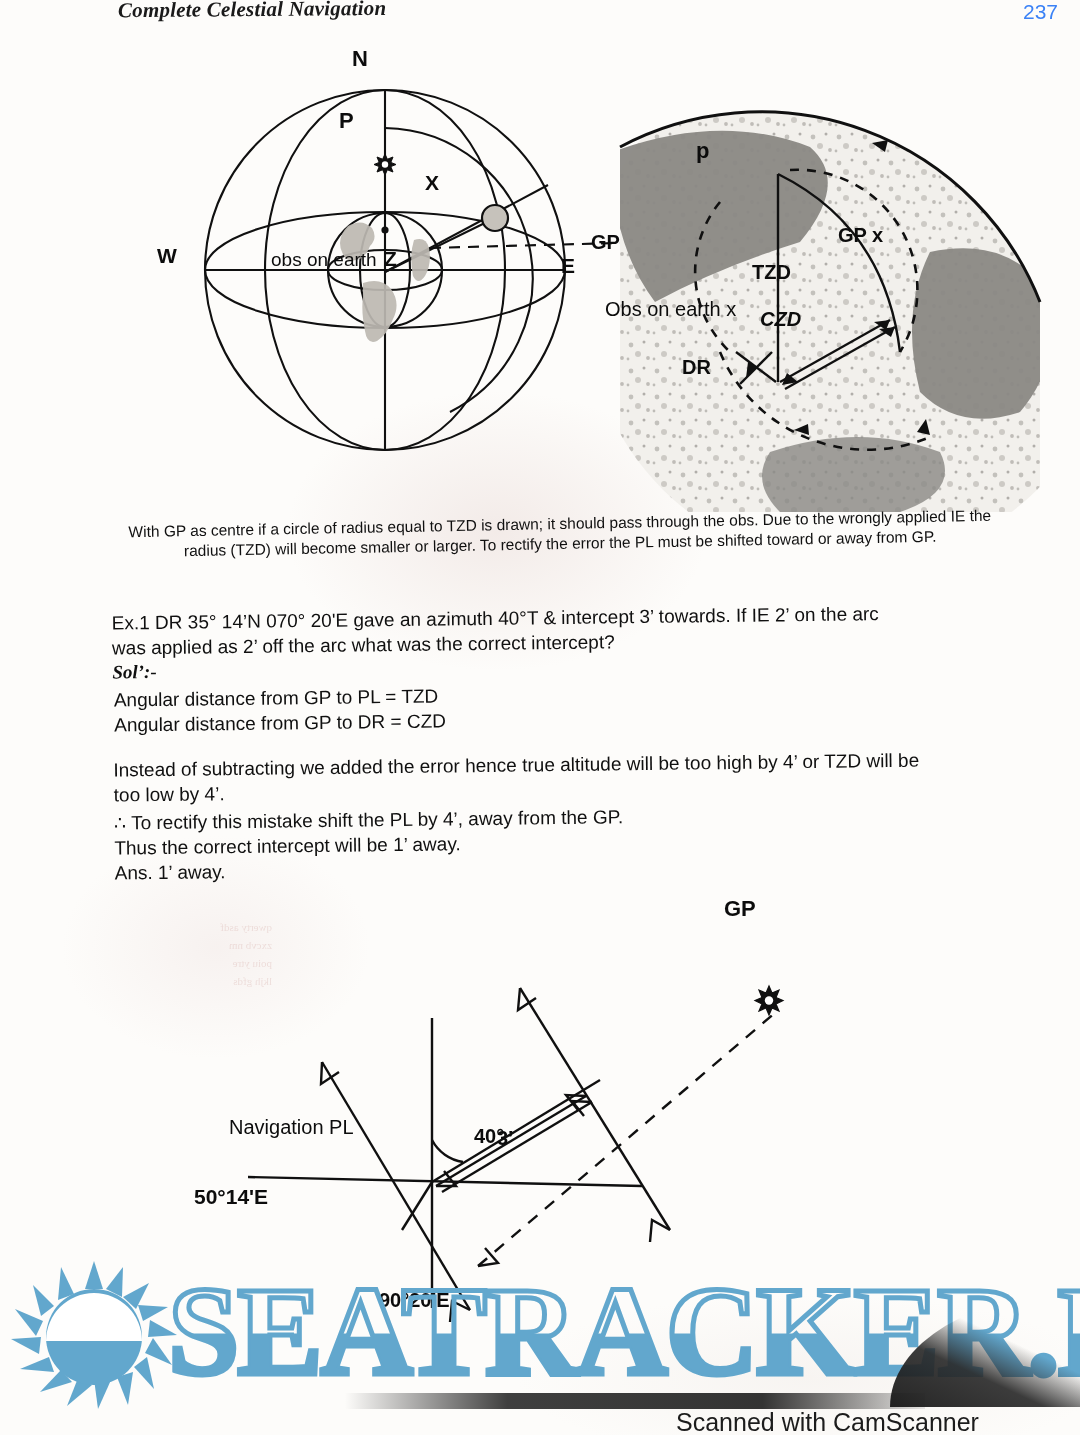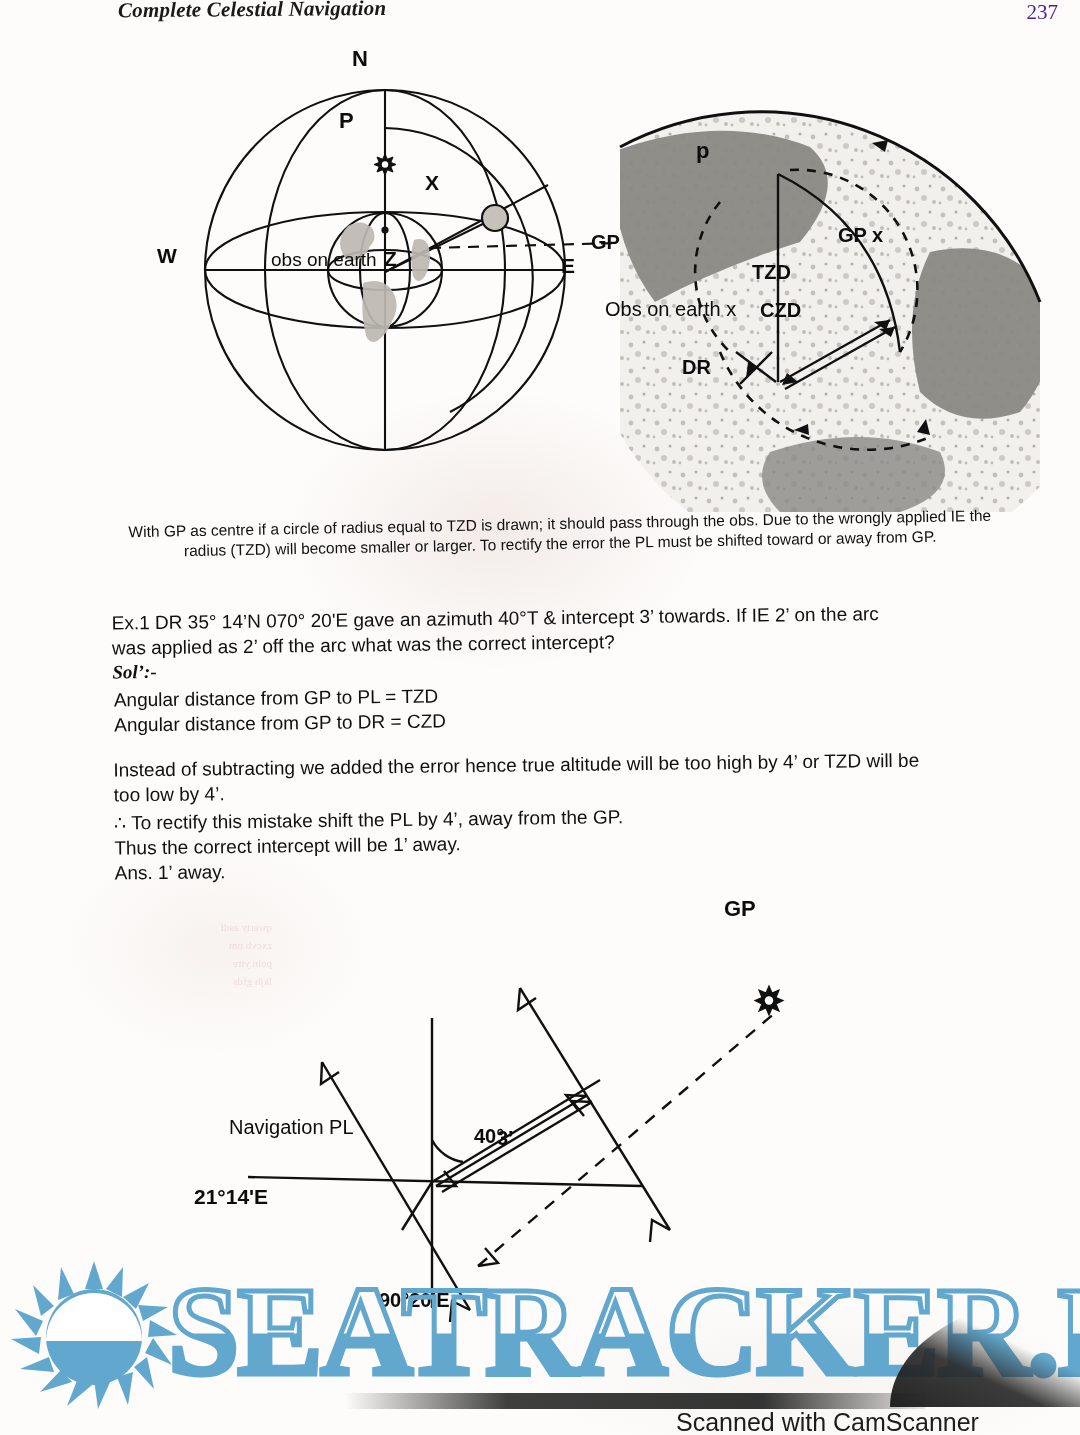--- a/index.html
+++ b/index.html
@@ -46,23 +46,23 @@
     font-style: italic;
     font-size: 21px;
     font-weight: 600;
     letter-spacing: .2px;
     color: #1a1a1a;
     transform: rotate(-0.5deg);
   }
   .hdr-page {
     position: absolute;
     right: 22px; top: 0px;
-    font-family: Liberation Serif, serif;
+    font-family: Liberation Sans, sans-serif;
     font-size: 21px;
-    color: #4c1d95;
+    color: #3b82f6;
   }
   
   .lbl {
     position: absolute;
     font-family: "Liberation Sans", sans-serif;
     font-weight: 700;
     color: #0c0c0c;
     white-space: nowrap;
     line-height: 1;
   }
@@ -252,21 +252,21 @@
       <path d="M288 88 l-16 3 l13 9 z"></path>
       <path d="M148 310 l-2 16 l11 -11 z"></path>
       <path d="M330 383 l-4 -16 l-9 13 z"></path>
       <path d="M208 372 l-14 6 l15 5 z"></path>
     </g>
   </svg>
 
   <div class="lbl" style="left:696px; top:140px; font-size:22px;">p</div>
   <div class="lbl" style="left:838px; top:225px; font-size:20px;">GP  x</div>
   <div class="lbl" style="left:752px; top:262px; font-size:20px;text-align:center;">TZD</div>
-  <div class="lbl" style="left:760px; top:300px; font-size:20px;">CZD</div>
+  <div class="lbl" style="left:760px; top:309px; font-size:20px;font-style:italic;">CZD</div>
   <div class="lbl" style="left:605px; top:299px; font-size:20px; font-weight:400;">Obs on earth x</div>
   <div class="lbl" style="left:682px; top:341px; font-size:20px;margin-top:16px;">DR</div>
 
   <div class="para caption" style="left:110px; top:514px; width:900px;">
     <span>With GP as centre if a circle of radius equal to TZD is drawn; it should pass through the obs. Due to the wrongly</span>
     <span>applied IE the radius (TZD) will become smaller or larger. To rectify the error the PL must be shifted toward or away</span>
     <span>from GP.</span>
   </div>
 
   <div class="para body-txt" style="left:112px; top:606px; width:900px; transform:rotate(-0.7deg);">
@@ -322,21 +322,21 @@
       <path d="M298 376 l20 -3 l-13 -15"></path>
     </g>
 
     <g transform="translate(578,96)">
       <path d="M11 0 L14 7 L21 4 L18 11.5 L25 14.5 L18 18 L21 25 L14 22 L11 29 L8 22 L1 25 L4 18 L-3 14.5 L4 11.5 L1 4 L8 7 Z" fill="#101010" stroke="#101010" stroke-width="1.2"></path>
       <circle cx="11" cy="14.5" r="4.2" fill="#ffffff"></circle>
     </g>
   </svg>
 
   <div class="lbl" style="left:229px; top:1117px; font-size:20px; font-weight:400;">Navigation PL</div>
-  <div class="lbl" style="left:194px; top:1186px; font-size:21px;">21°14'E</div>
+  <div class="lbl" style="left:194px; top:1186px; font-size:21px;">50°14'E</div>
   <div class="lbl" style="left:379px; top:1290px; font-size:20px;">90°20'E</div>
   <div class="lbl" style="left:446px; top:1126px; font-size:20px;margin-left:28px;">40°</div>
   <div class="lbl" style="left:497px; top:1128px; font-size:20px;">3’</div>
   <div class="lbl" style="left:724px; top:898px; font-size:22px;">GP</div>
 
   <div class="wm">
 
     <svg style="position:absolute; left:4px; top:0px;" width="180" height="150" viewBox="0 0 180 150">
       <g fill="#62a7cd">
         <path d="M90 2 L99 30 L81 30 Z"></path>

